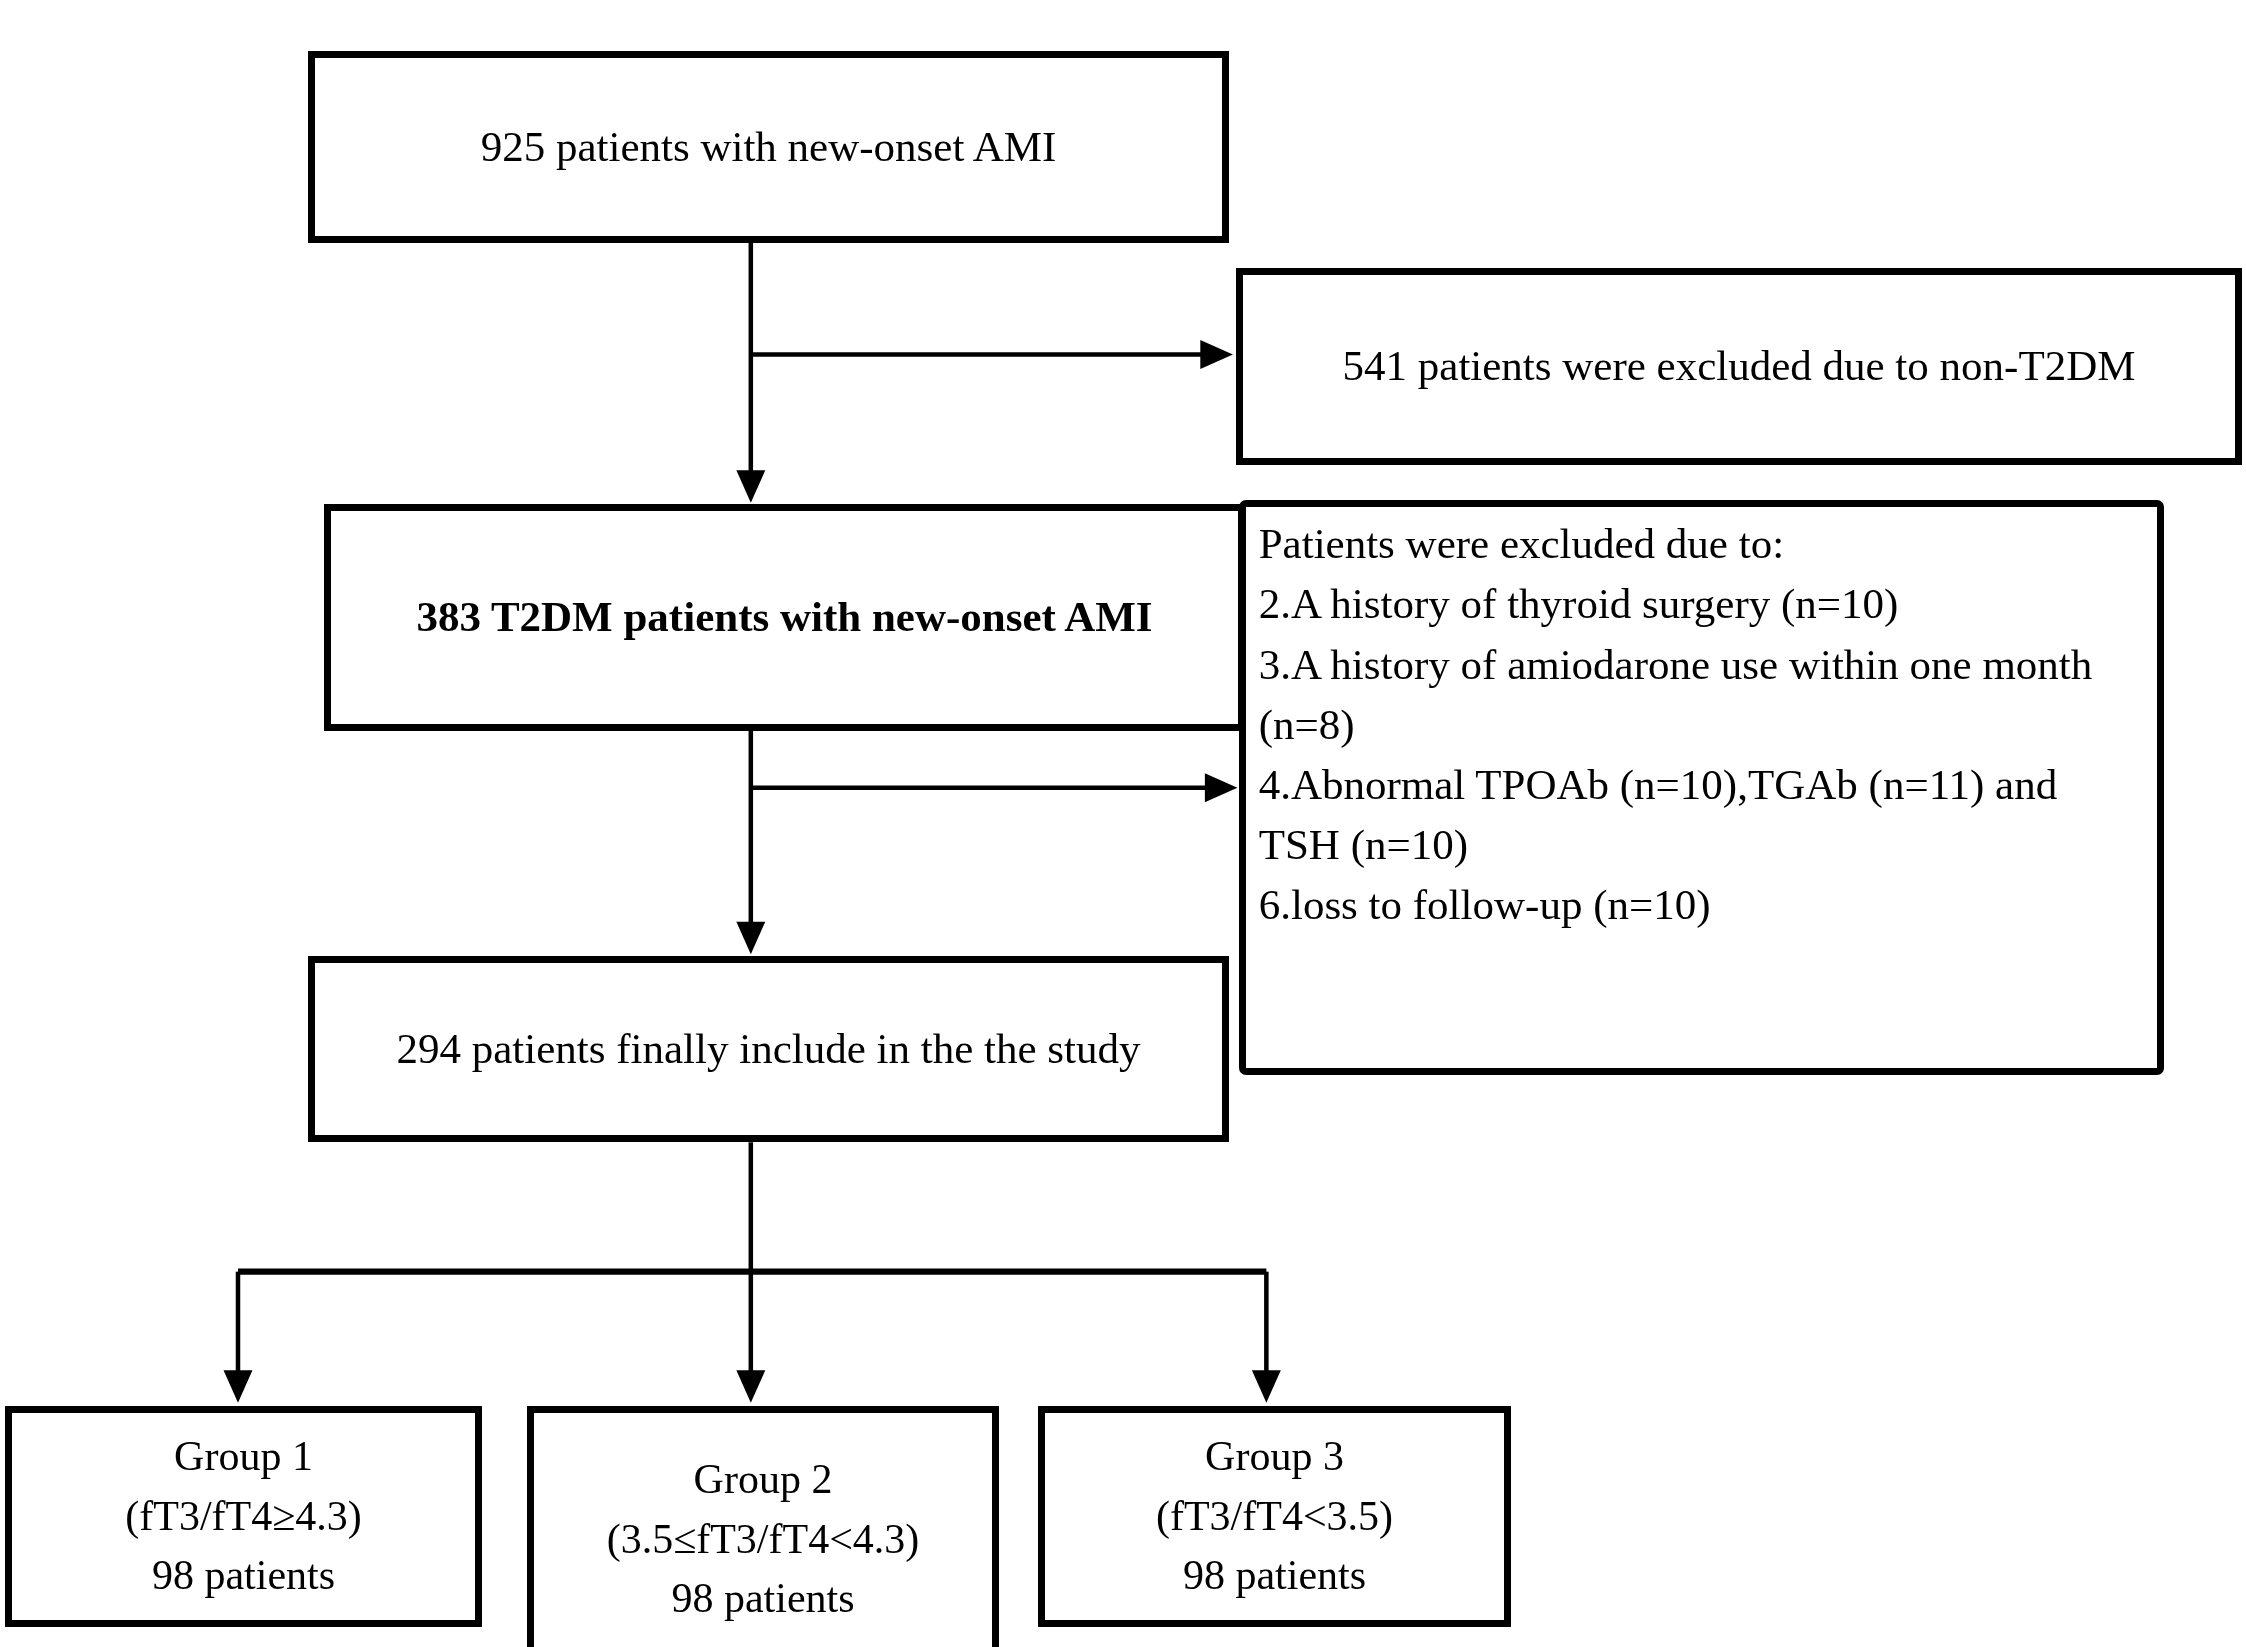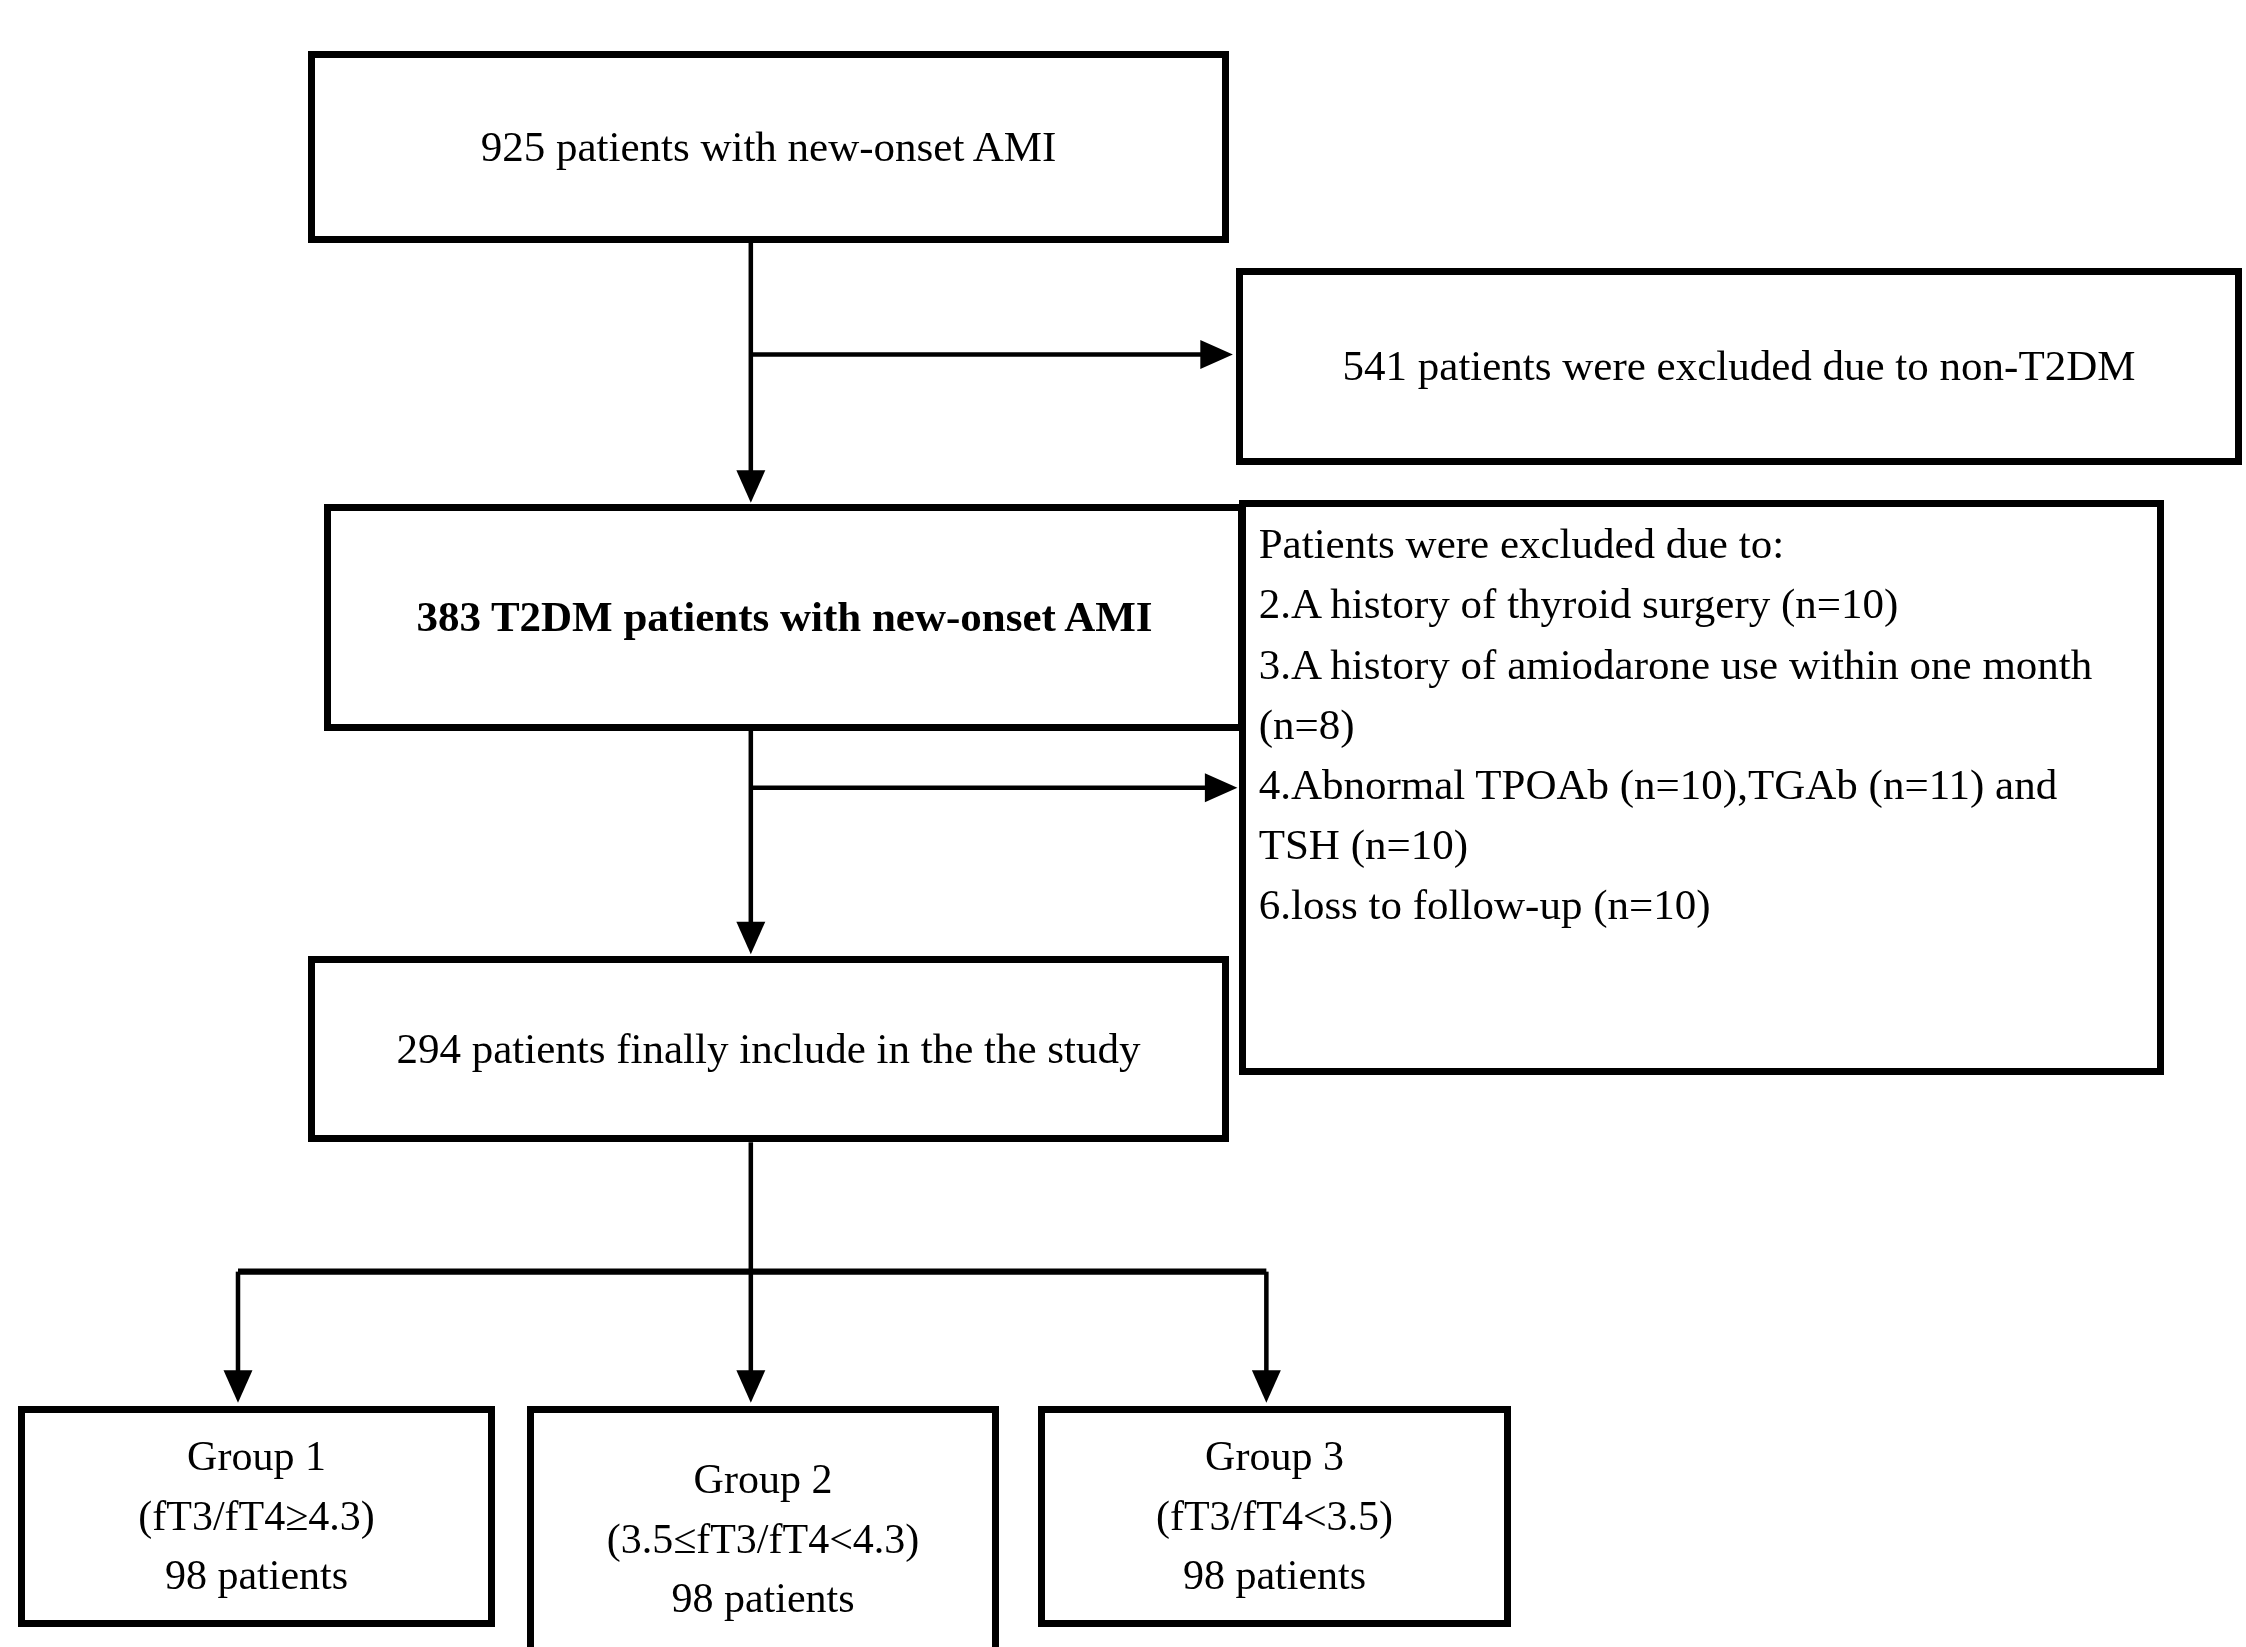--- a/index.html
+++ b/index.html
@@ -35,34 +35,35 @@
     font-size: 43px;
     line-height: 1.35;
   }
   .fbox.centered { padding: 0 27px; }
   .fbox.listbox {
     align-items: flex-end;
     justify-content: flex-start;
     text-align: left;
     padding: 7.2px 12.7px 0 12.7px;
     line-height: 1.4;
+    border-radius: 7px;
   }
   .groupbox {
     font-size: 42px;
     line-height: 1.42;
     padding: 0 9px;
   }
   .excl-line { width: 100%; }
   
   #box-925   { left: 308px;  top: 22px;   width: 921px; height: 192px; margin-top: 29px; }
   #box-541   { left: 1236px; top: 268px;  width: 1006px; height: 197px; }
   #box-383   { left: 324px;  top: 504px;  width: 921px; height: 227px; font-weight: bold; }
   #box-excl  { left: 1239px; top: 500px;  width: 925px; height: 575px; }
   #box-294   { left: 308px;  top: 956px; width: 921px; height: 186px; }
-  #box-group1 { left: 18px;   top: 1406px; width: 477px; height: 221px; }
+  #box-group1 { left: 5px;   top: 1406px; width: 477px; height: 221px; }
   #box-group2 { left: 527px;  top: 1406px; width: 472px; height: 267px; }
   #box-group3 { left: 1038px; top: 1406px; width: 473px; height: 221px; }
 </style>
 </head>
 <body>
 
 <div class="canvas">
 
   <svg class="connectors" viewBox="0 0 2483 1821" xmlns="http://www.w3.org/2000/svg">
     <g stroke="#000000" stroke-width="5" fill="#000000">

